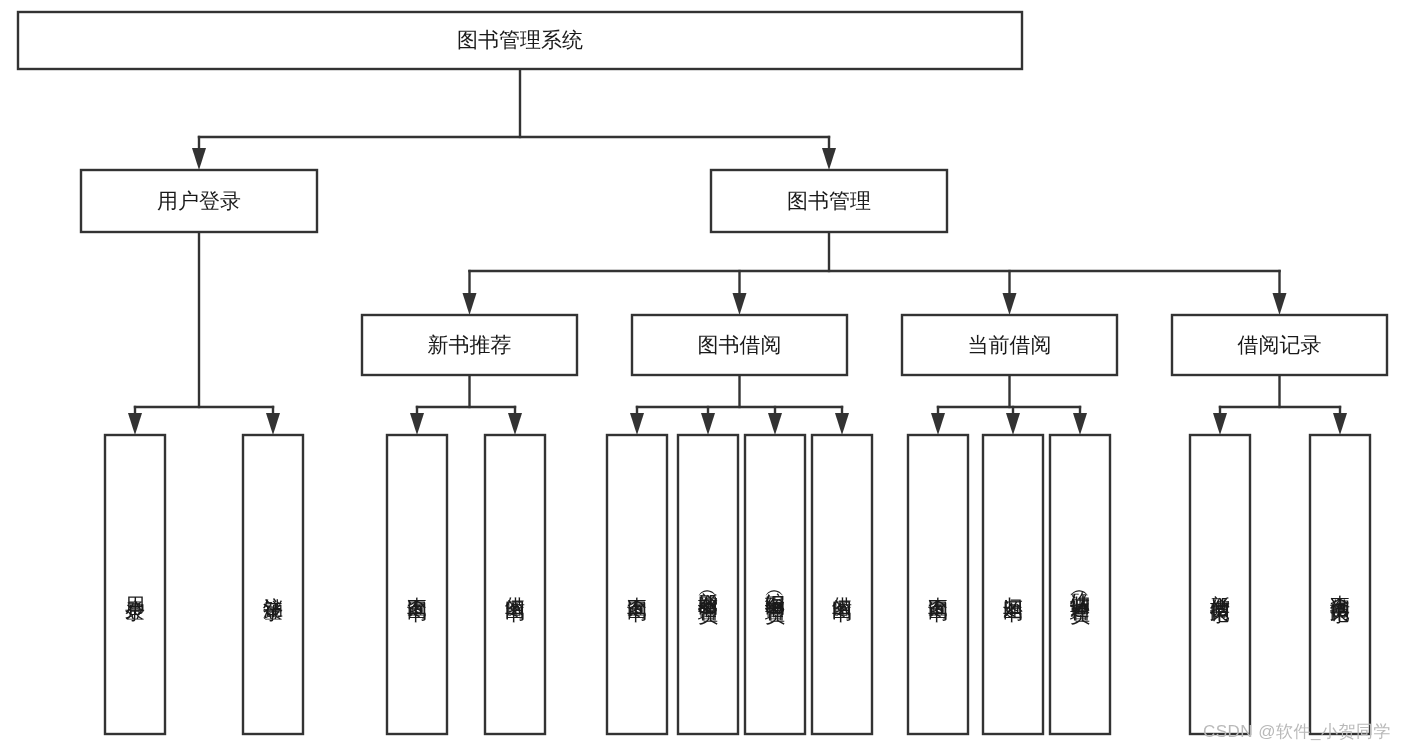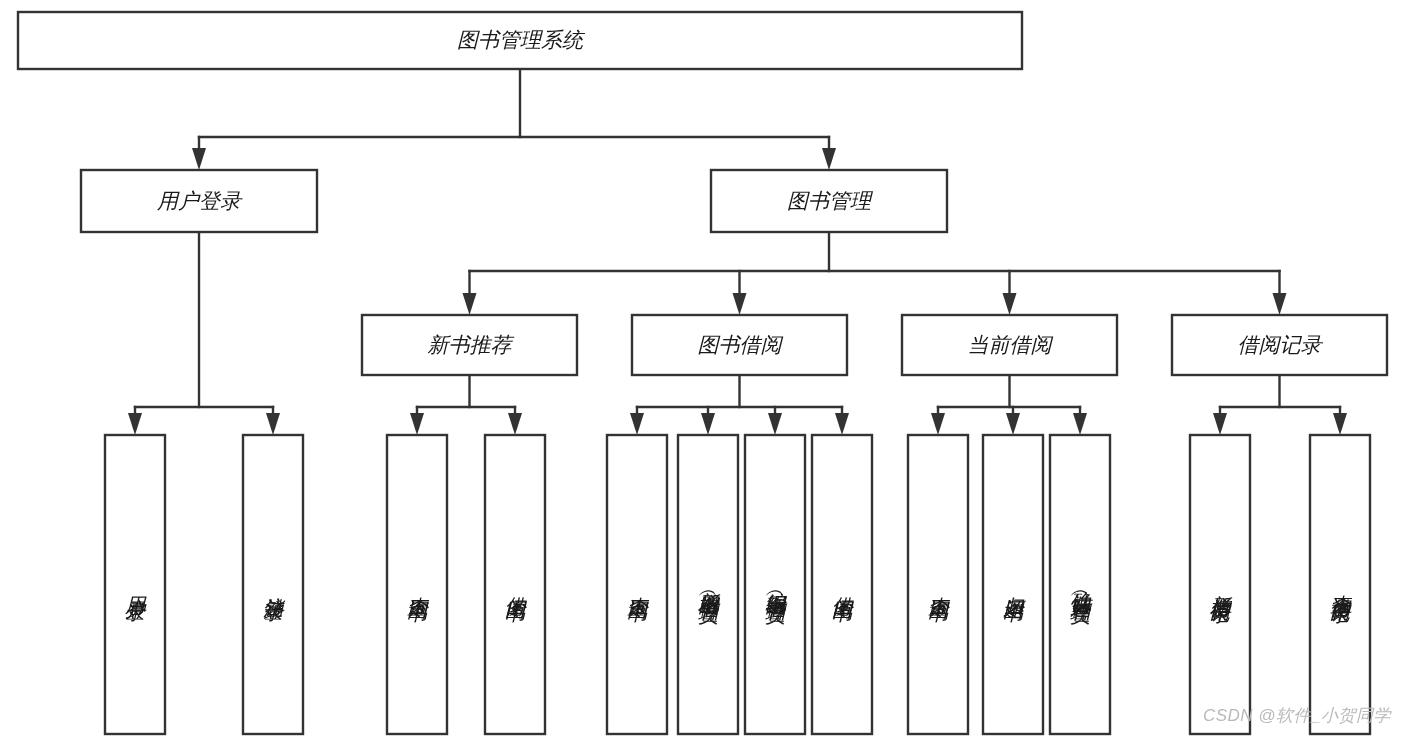--- a/index.html
+++ b/index.html
@@ -12,21 +12,20 @@
     width: 1405px;
     height: 747px;
     font-family: "Liberation Sans", "DejaVu Sans", sans-serif;
     overflow: hidden;
     position: relative;
   }
   #diagram-root {
     position: relative;
     width: 1405px;
     height: 747px;
-    font-style: italic;
   }
   svg#tree-svg {
     position: absolute;
     top: 0;
     left: 0;
     width: 1405px;
     height: 747px;
   }
   .node-box {
     fill: #ffffff;
@@ -63,21 +62,21 @@
     text-align: center;
     white-space: nowrap;
     pointer-events: none;
     display: flex;
     align-items: center;
     justify-content: center;
   }
   .watermark {
     position: absolute;
     right: 14px;
-    bottom: 20px;
+    bottom: 4px;
     font-family: "Liberation Sans", "DejaVu Sans", sans-serif;
     font-size: 17px;
     color: #b9b9b9;
     white-space: nowrap;
     letter-spacing: 0.5px;
   }
 </style>
 </head>
 <body>
 

